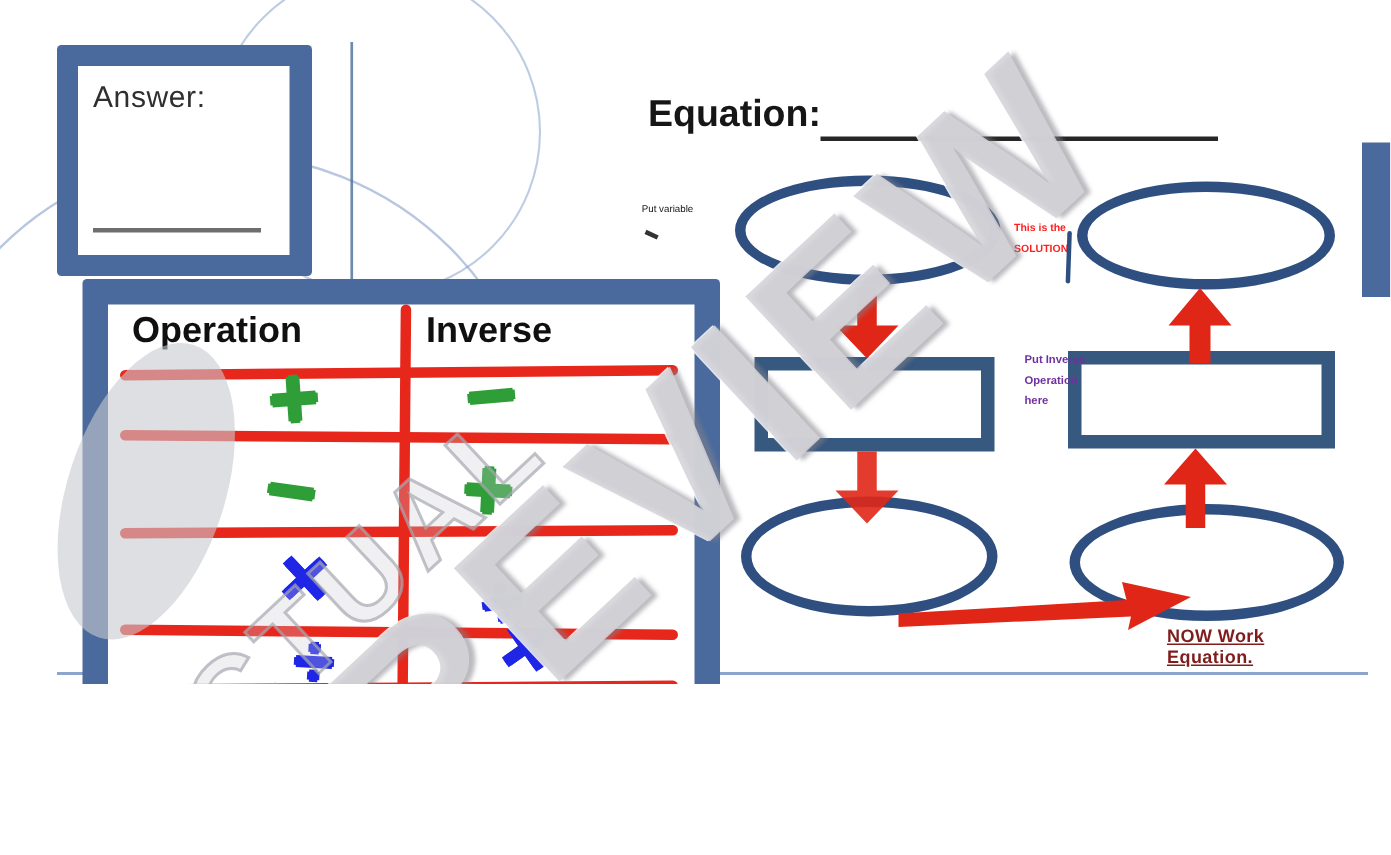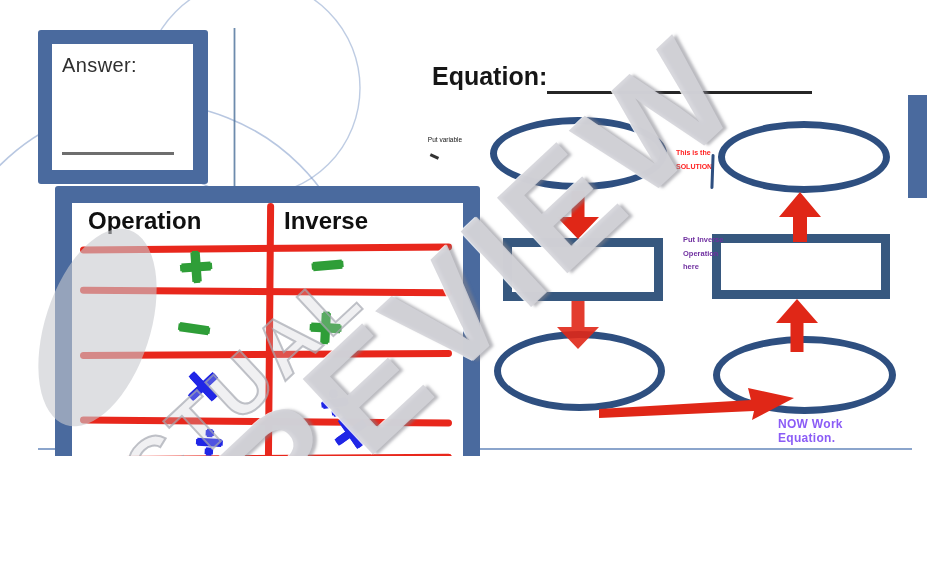--- a/index.html
+++ b/index.html
@@ -26,21 +26,21 @@
   
   .oval{position:absolute;border:7px solid #2e4f80;border-radius:50%;background:#fff;}
   .rectbox{position:absolute;border:9px solid #37587f;background:#fff;}
   
   .note{position:absolute;line-height:1.15;}
   #note-variable{font-size:6.5px;color:#141414;width:50px;text-align:center;}
   #note-solution{font-size:7px;font-weight:700;color:#ff2020;width:40px;}
   #note-solution .l2{display:block;margin-top:6px;}
   #note-inverse{font-size:7.5px;font-weight:700;color:#7030a0;width:46px;margin-left:12px;}
   #note-inverse span{display:block;margin-bottom:5px;}
-  #note-backwards{font-size:12px;font-weight:800;color:#8b5cf6;letter-spacing:.3px;line-height:1.2;}
+  #note-backwards{font-size:12px;font-weight:800;color:#7f1d1d;letter-spacing:.3px;line-height:1.2;text-decoration:underline;}
   
   .wm{position:absolute;pointer-events:none;font-weight:700;text-align:center;white-space:nowrap;}
   #wm-review{left:95px;top:200px;width:760px;height:160px;font-size:150px;letter-spacing:8px;
      color:rgba(211,211,216,.88);transform:rotate(-43deg);
      text-shadow:3px 3px 3px rgba(130,130,138,.55),-1px -1px 0 rgba(255,255,255,.85);}
   #wm-actual{left:-40px;top:360px;width:520px;height:90px;font-size:78px;letter-spacing:6px;
      color:rgba(200,202,208,.28);-webkit-text-stroke:2px rgba(165,168,176,.7);transform:rotate(-43deg);}
   .blob{position:absolute;background:rgba(200,201,206,.6);border-radius:50%;pointer-events:none;}
   .z1{z-index:1}.z10{z-index:10}.z12{z-index:12}.z30{z-index:30}
 </style>

